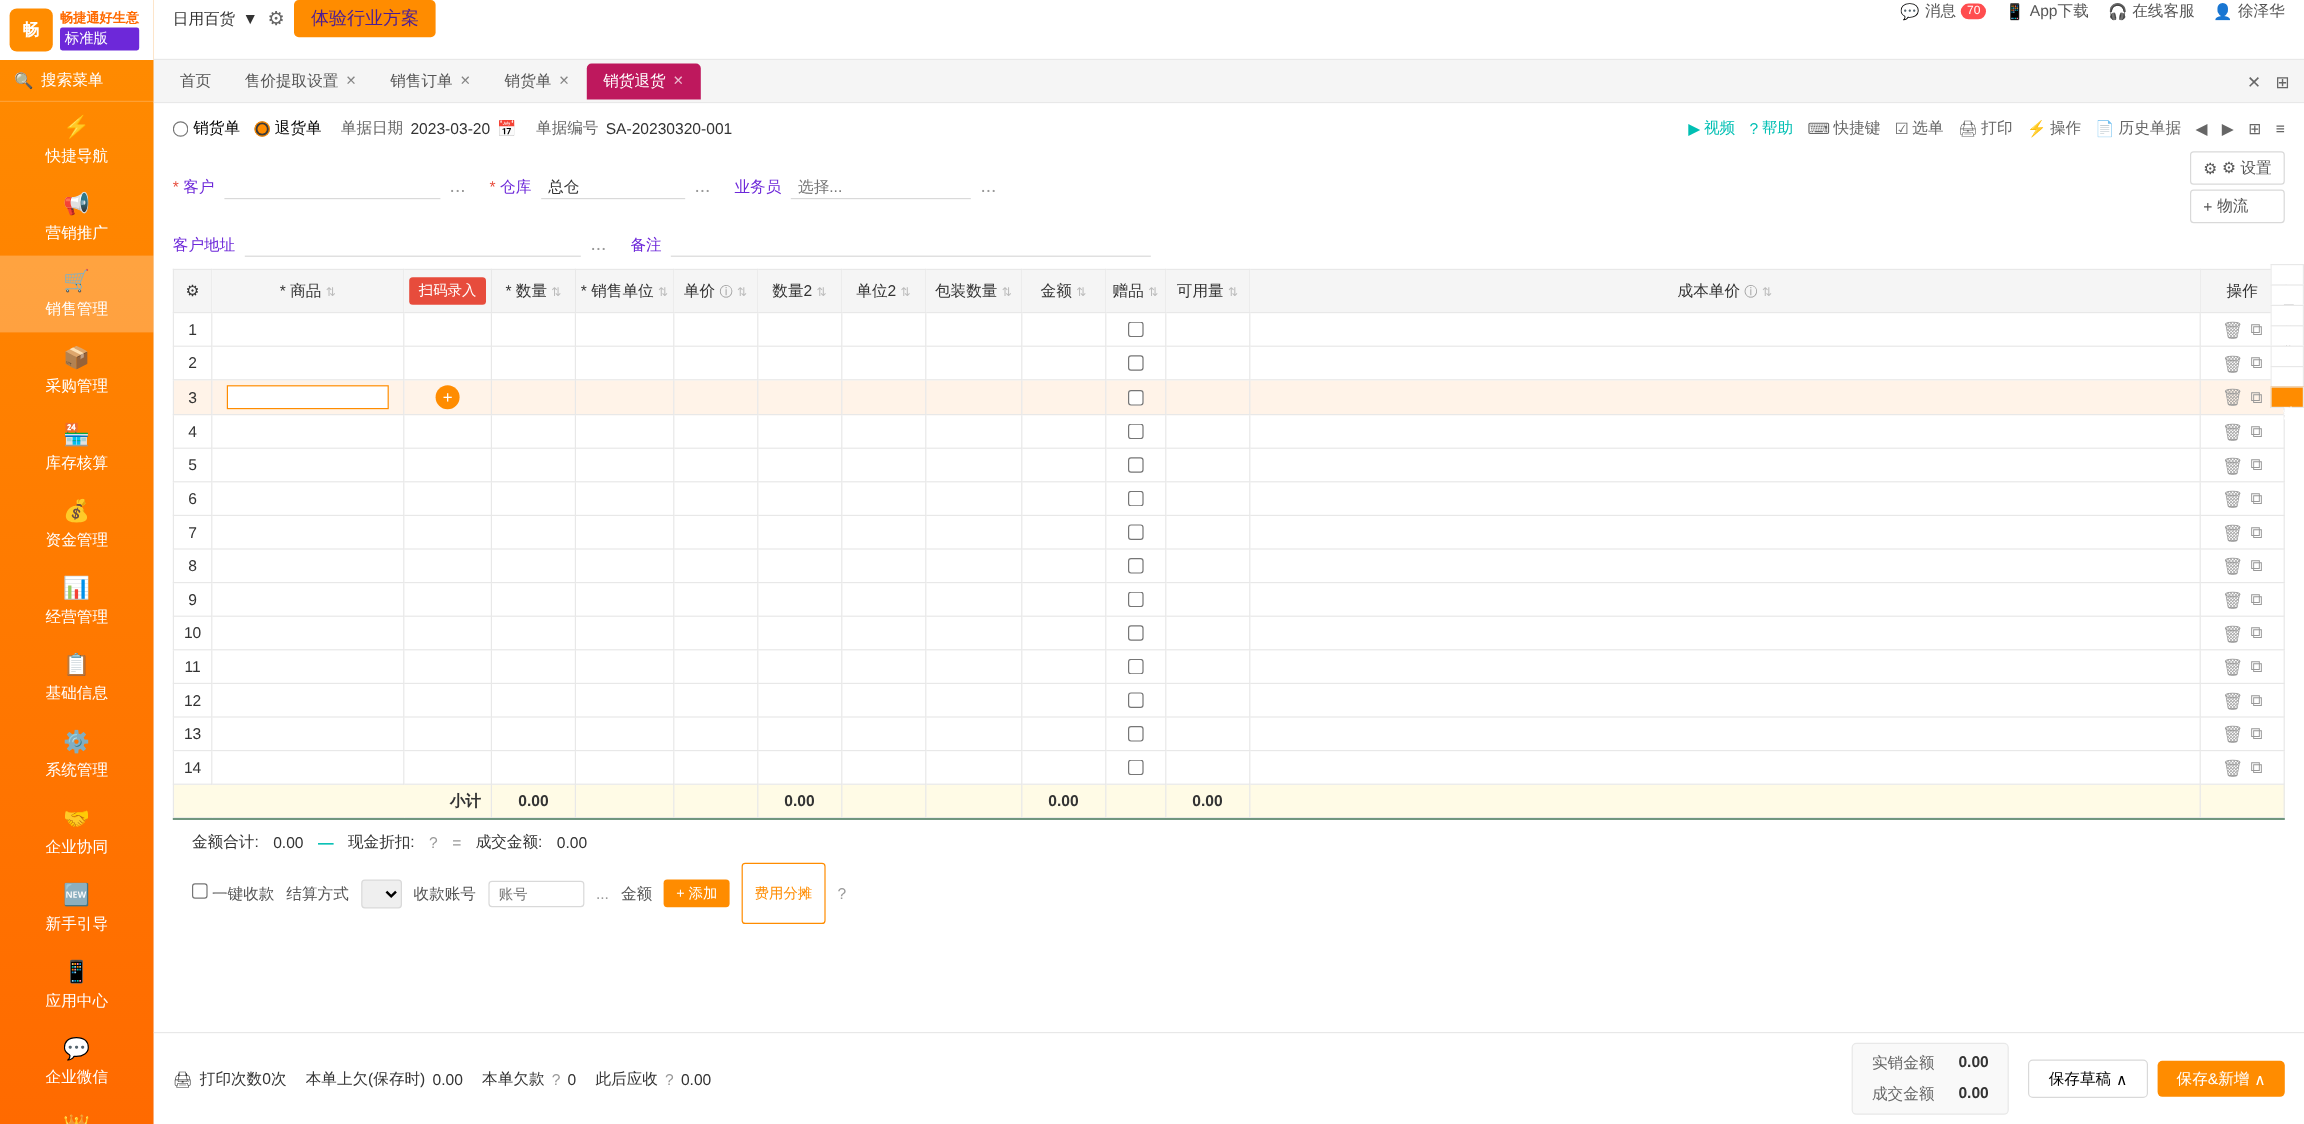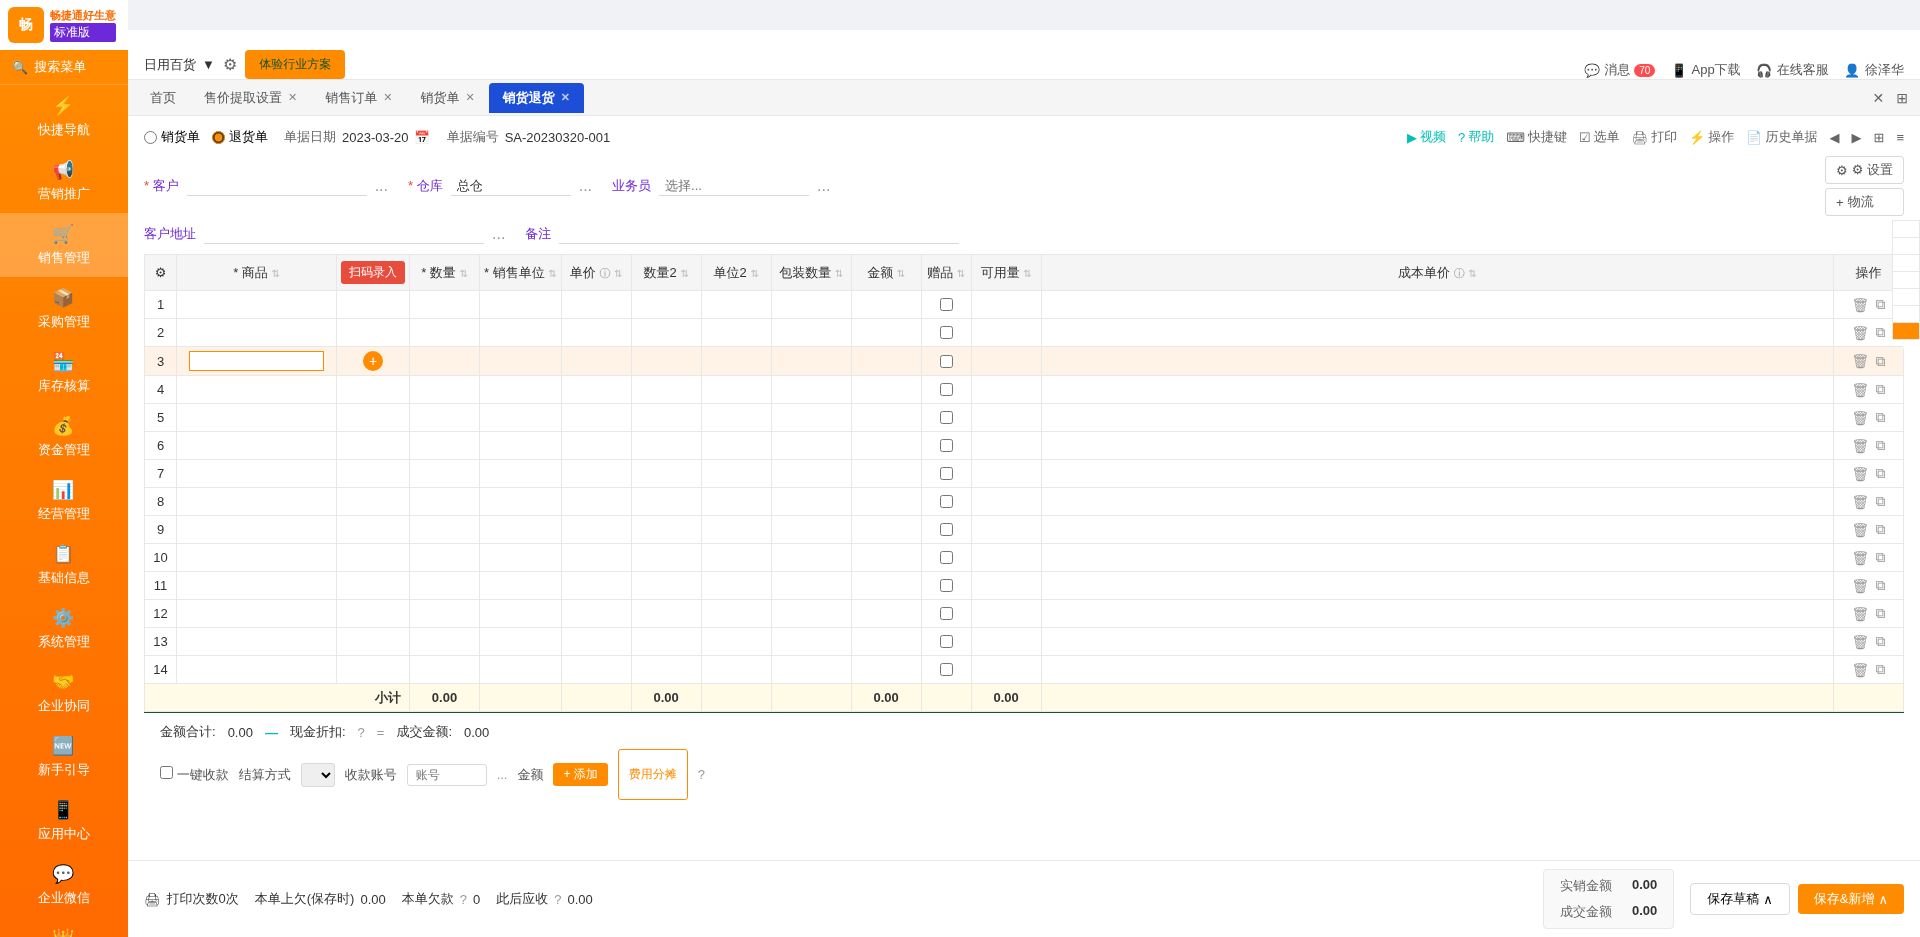--- a/index.html
+++ b/index.html
@@ -13,32 +13,32 @@
     .sidebar-logo-tag { font-size: 12px; color: #fff; background: #6d28d9; padding: 1px 4px; border-radius: 2px; }
     .sidebar-search { display: flex; align-items: center; color: white; padding: 8px 12px; cursor: pointer; font-size: 12px; gap: 6px; border-bottom: 1px solid rgba(255,255,255,0.2); }
     .sidebar-item { display: flex; flex-direction: column; align-items: center; padding: 10px 0; cursor: pointer; color: white; font-size: 11px; gap: 4px; }
     .sidebar-item.active { background: rgba(255,255,255,0.25); }
     .sidebar-item-icon { font-size: 18px; }
 
     
     .main { flex: 1; display: flex; flex-direction: column; overflow: hidden; }
 
     
-    .topbar { height: 50px; background: white; display: flex; align-items: flex-end; padding: 0 16px; gap: 16px; border-bottom: 1px solid #e8e8e8; margin-top: 30px; }
+    .topbar { height: 50px; background: white; display: flex; align-items: flex-start; padding: 0 16px; gap: 16px; border-bottom: 1px solid #e8e8e8; }
     .topbar-nav { display: flex; align-items: center; gap: 8px; flex: 1; }
     .topbar-daily { display: flex; align-items: center; gap: 6px; color: #333; font-size: 13px; cursor: pointer; }
-    .topbar-btn-trial { background: #ff8c00; color: #14532d; border: none; padding: 6px 14px; border-radius: 4px; cursor: pointer; font-size: 12px; }
+    .topbar-btn-trial { background: #ff8c00; color: #4c1d95; border: none; padding: 6px 14px; border-radius: 4px; cursor: pointer; font-size: 15px; }
     .topbar-right { display: flex; align-items: center; gap: 16px; color: #555; font-size: 12px; margin-left: auto; }
     .topbar-right-item { display: flex; align-items: center; gap: 4px; cursor: pointer; }
     .badge { background: #ff4d4f; color: white; border-radius: 10px; padding: 1px 5px; font-size: 10px; }
 
     
     .tabs { display: flex; align-items: center; background: #f5f5f5; border-bottom: 1px solid #e8e8e8; padding: 0 8px; height: 36px; }
     .tab { padding: 6px 14px; cursor: pointer; font-size: 13px; color: #555; display: flex; align-items: center; gap: 6px; border-radius: 4px 4px 0 0; white-space: nowrap; }
-    .tab.active { background: #1d4ed8; color: white; font-weight: bold; }
+    .tab.active { background: #be185d; color: white; }
     .tab-close { font-size: 11px; opacity: 0.7; }
     .tabs-end { margin-left: auto; display: flex; gap: 4px; }
     .tabs-end-btn { cursor: pointer; color: #666; font-size: 14px; padding: 2px 4px; }
 
     
     .content { flex: 1; overflow-y: auto; background: white; padding: 12px 16px; }
     .radio-group { display: flex; align-items: center; gap: 12px; }
     .radio-item { display: flex; align-items: center; gap: 4px; cursor: pointer; font-size: 13px; }
     .radio-item input[type=radio] { accent-color: #ff8c00; }
     .form-field { display: flex; align-items: center; gap: 6px; font-size: 13px; color: #333; }

